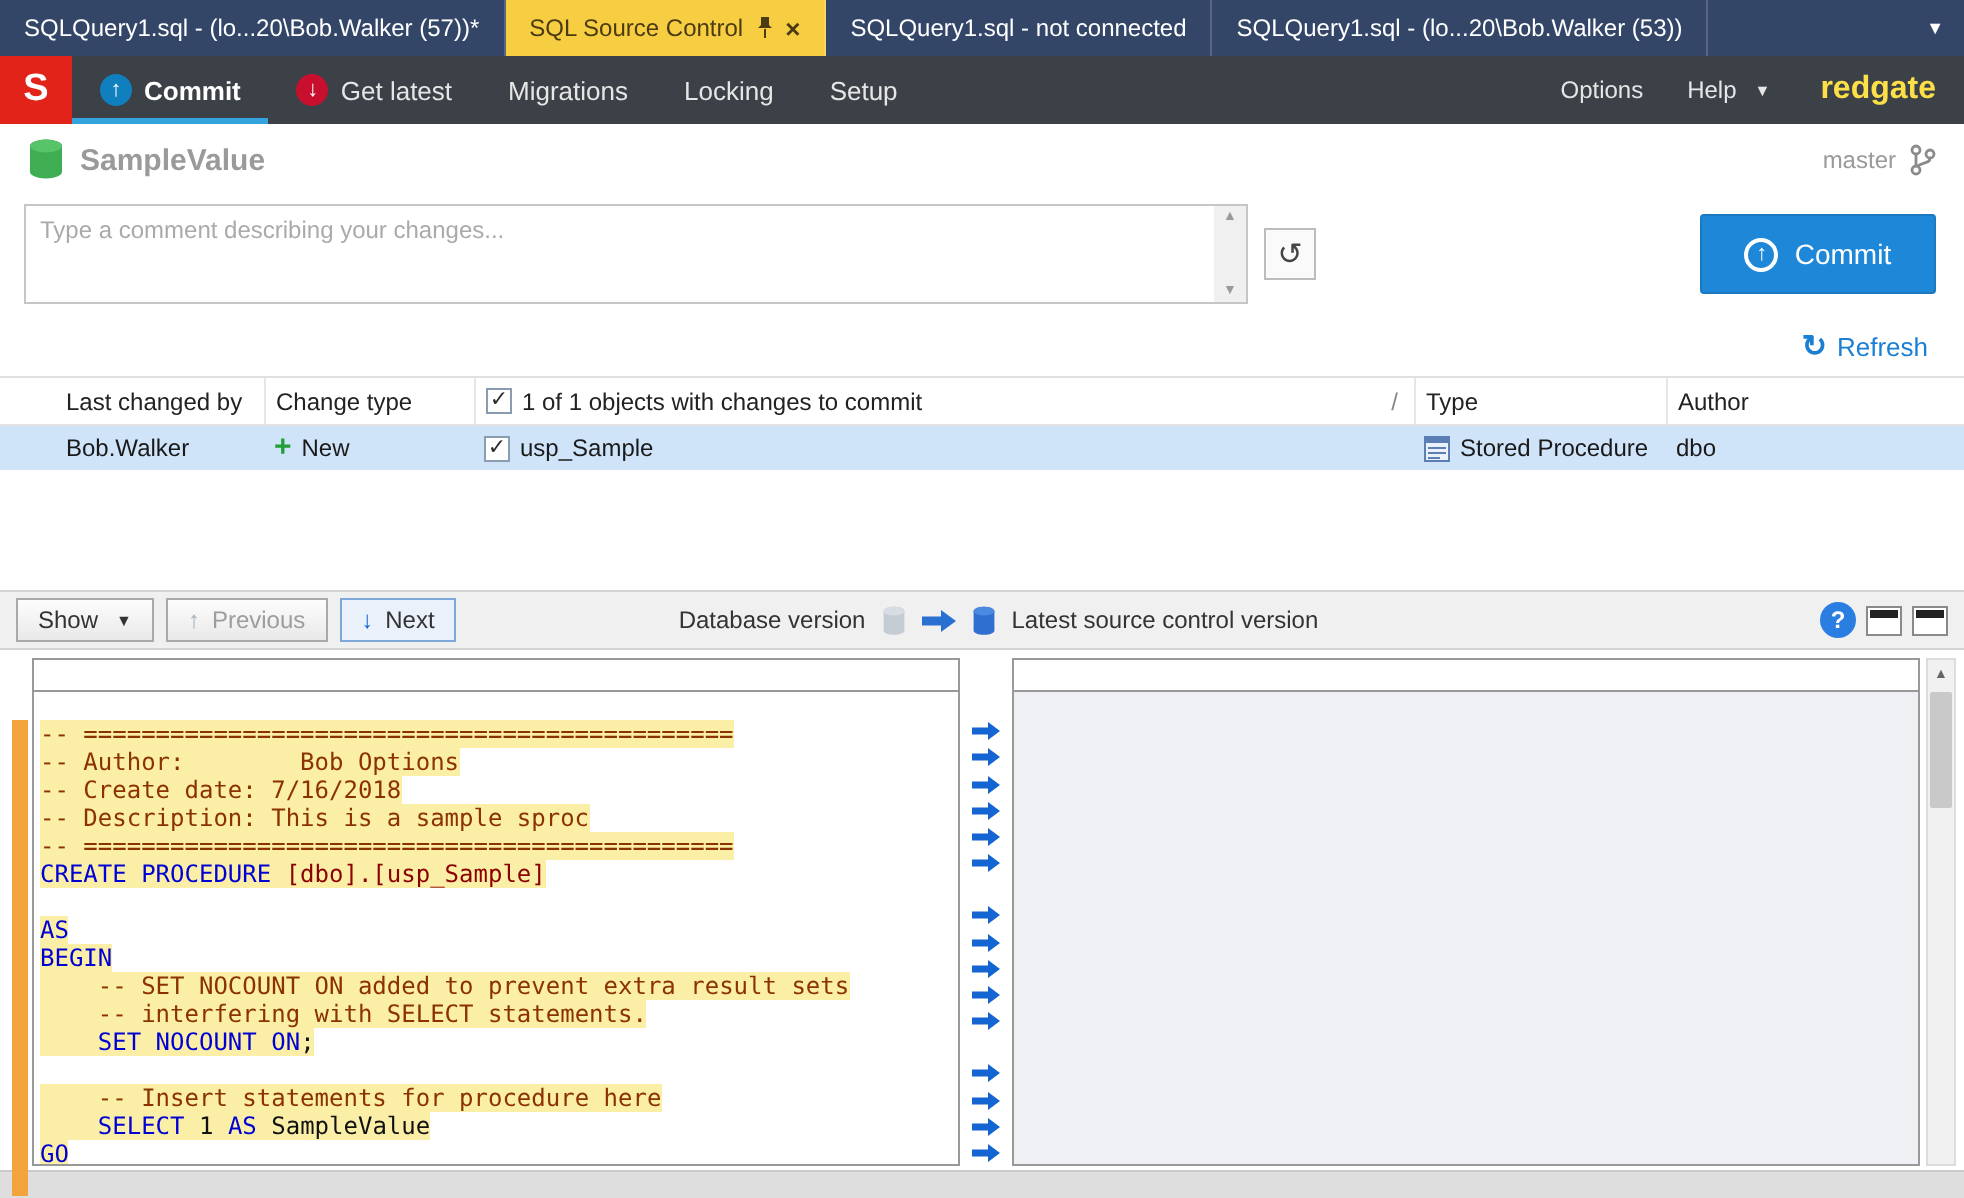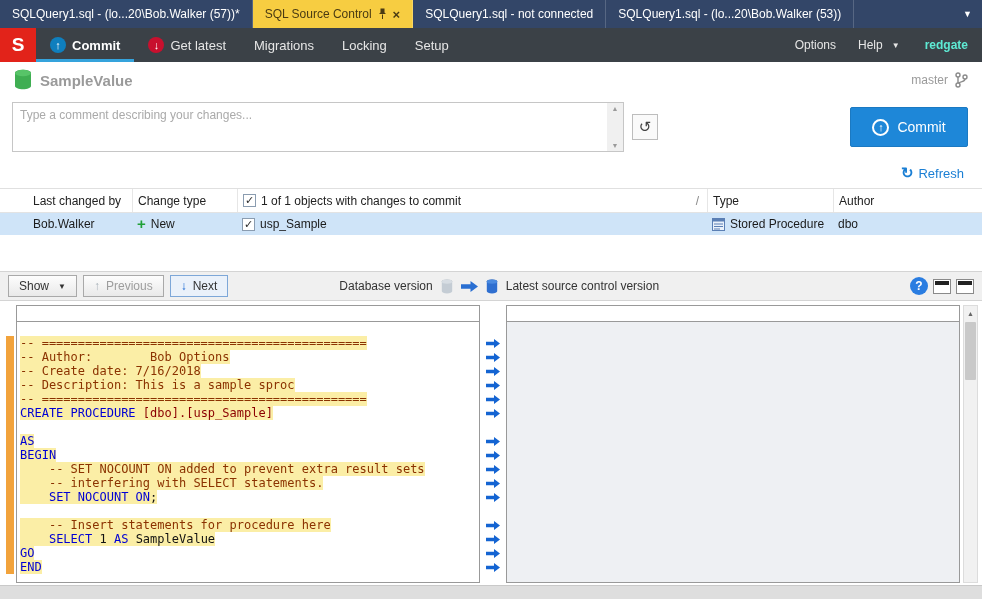--- a/index.html
+++ b/index.html
@@ -13,21 +13,21 @@
   .tab .tclose { font-size: 13px; font-weight: bold; }
   .tabbar .tab-dd { margin-left: auto; display: flex; align-items: center; padding: 0 10px; font-size: 9px; }
 
   
   .navbar { height: 34px; background: #3b4147; display: flex; align-items: stretch; color: #e6e6e6; font-size: 13px; flex: none; }
   .rg-logo { width: 36px; background: #e2231a; color: #fff; display: flex; align-items: center; justify-content: center; font-weight: bold; font-size: 19px; }
   .nav-item { display: flex; align-items: center; gap: 6px; padding: 0 14px; cursor: pointer; }
   .nav-item.active { color: #ffffff; font-weight: bold; border-bottom: 3px solid #35a3dc; padding-top: 3px; }
   .nav-right { margin-left: auto; display: flex; align-items: center; }
   .nav-right .nav-item { padding: 0 11px; font-size: 12px; }
-  .rg-word { font-weight: bold; font-size: 12px; color: #5eead4; padding: 0 14px; display: flex; align-items: center; }
+  .rg-word { font-weight: bold; font-size: 16px; color: #fde047; padding: 0 14px; display: flex; align-items: center; }
   .circle-ic { width: 16px; height: 16px; border-radius: 50%; display: inline-flex; align-items: center; justify-content: center; color: #fff; font-size: 11px; font-weight: bold; }
   .ic-commit { background: #0f7fbe; }
   .ic-getlatest { background: #c8102e; }
   .dd-caret { font-size: 8px; margin-left: 3px; }
 
   
   .title-row { height: 36px; display: flex; align-items: center; gap: 8px; padding: 0 14px; flex: none; }
   .obj-title { color: #9a9a9a; font-weight: bold; font-size: 15px; }
   .title-right { margin-left: auto; display: flex; align-items: center; gap: 6px; color: #9a9a9a; font-size: 12px; }
 
@@ -53,21 +53,21 @@
   .tbl-head .cell { border-left: 1px solid #e6e6e6; height: 100%; display: flex; align-items: center; padding-left: 5px; gap: 5px; position: relative; }
   .tbl-head .cell.first { border-left: none; }
   .sort-glyph { position: absolute; right: 8px; color: #888; }
   .tbl-data { height: 22px; background: #cfe4f8; color: #1a1a1a; }
   .tbl-data .cell { display: flex; align-items: center; gap: 5px; padding-left: 5px; height: 100%; }
   .checkbox { width: 13px; height: 13px; border: 1px solid #8a9cb0; background: #fff; font-size: 11px; line-height: 11px; text-align: center; color: #2b2b2b; flex: none; }
   .plus-ic { color: #21a038; font-weight: bold; font-size: 15px; line-height: 12px; }
   .gap-block { height: 36px; flex: none; }
 
   
-  .diff-toolbar { height: 30px; background: #f0f0f0; border-top: 1px solid #d4d4d4; border-bottom: 1px solid #d4d4d4; display: flex; align-items: center; padding: 0 8px; gap: 6px; font-size: 12px; color: #333; flex: none; }
+  .diff-toolbar { height: 30px; background: #f0f0f0; border-top: 1px solid #d4d4d4; border-bottom: 1px solid #d4d4d4; display: flex; align-items: center; padding: 0 8px; gap: 6px; font-size: 12px; color: #333; flex: none; margin-top: 24px; }
   .tb-btn { border: 1px solid #a9a9a9; background: linear-gradient(#fdfdfd,#e9e9e9); padding: 3px 10px; display: inline-flex; align-items: center; gap: 6px; cursor: pointer; }
   .tb-btn.disabled { color: #9d9d9d; cursor: default; }
   .tb-btn.next { border-color: #7da7d8; background: #eaf1fa; }
   .arrow-glyph-up { color: #a9b2ba; font-weight: bold; }
   .arrow-glyph-down { color: #1464d2; font-weight: bold; }
   .ver-labels { display: flex; align-items: center; gap: 8px; margin-left: 105px; }
   .tb-right { margin-left: auto; display: flex; align-items: center; gap: 5px; }
   .help-circle { width: 18px; height: 18px; border-radius: 50%; background: #2a7de1; color: #fff; font-weight: bold; font-size: 12px; display: inline-flex; align-items: center; justify-content: center; cursor: pointer; }
   .layout-btn { width: 18px; height: 15px; border: 1px solid #8a8a8a; background: #fff; position: relative; cursor: pointer; }
   .layout-btn::after { content: ""; position: absolute; left: 1px; right: 1px; top: 1px; height: 4px; background: #222; }

